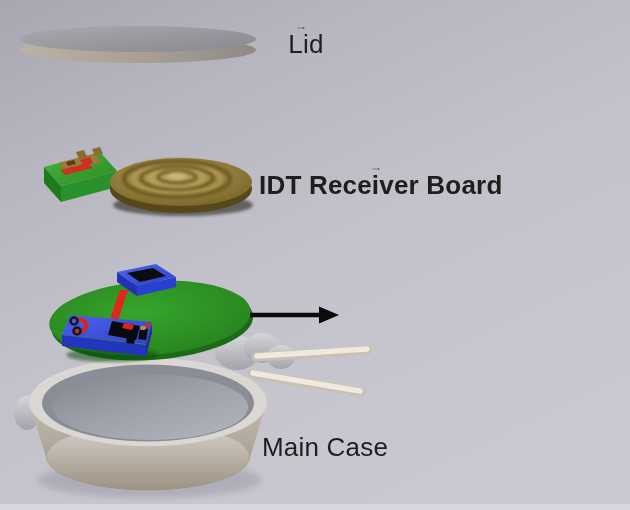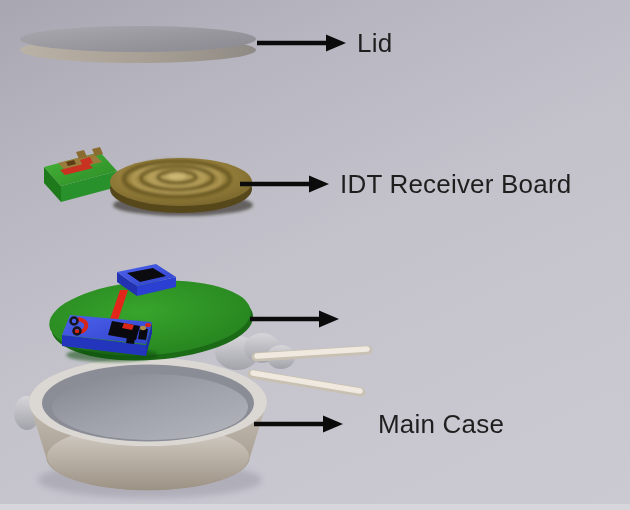--- a/index.html
+++ b/index.html
@@ -6,21 +6,21 @@
   .stage{
     position:relative;
     width:630px;height:510px;
     overflow:hidden;
     background:linear-gradient(155deg,#a7a6b1 0%,#b7b6c0 22%,#c3c2cb 48%,#c8c7d0 75%,#cbcad3 100%);
     font-family:"Liberation Sans", sans-serif;
   }
   .scene{position:absolute;left:0;top:0;}
   .callout{
     position:absolute;
-    display:flex;align-items:center;height:32px;
+    display:flex;align-items:center;height:32px;flex-direction:column;
   }
   .callout .label{
     margin-left:10px;
     font-size:26px;
     line-height:30px;
     color:#1e1e1e;
     white-space:nowrap;
     letter-spacing:0.2px;
   }
   .arrow-svg{display:block;}
@@ -180,21 +180,21 @@
   </svg>
 
   <div class="callout" style="left:255px;top:27px;">
     <svg class="arrow-svg" width="92" height="24" viewBox="0 0 92 24">
       <line x1="2" y1="12" x2="73" y2="12" stroke="#0b0b0b" stroke-width="4.5"></line>
       <polygon points="71,3.5 91,12 71,20.5" fill="#0b0b0b"></polygon>
     </svg>
     <span class="label">Lid</span>
   </div>
 
-  <div class="callout" style="left:238px;top:168px;">
+  <div class="callout" style="left:249px;top:168px;font-weight:bold;">
     <svg class="arrow-svg" width="92" height="24" viewBox="0 0 92 24">
       <line x1="2" y1="12" x2="73" y2="12" stroke="#0b0b0b" stroke-width="4.5"></line>
       <polygon points="71,3.5 91,12 71,20.5" fill="#0b0b0b"></polygon>
     </svg>
     <span class="label">IDT Receiver Board</span>
   </div>
 
   <div class="callout" style="left:248px;top:303px;">
     <svg class="arrow-svg" width="92" height="24" viewBox="0 0 92 24">
       <line x1="2" y1="12" x2="73" y2="12" stroke="#0b0b0b" stroke-width="4.5"></line>

